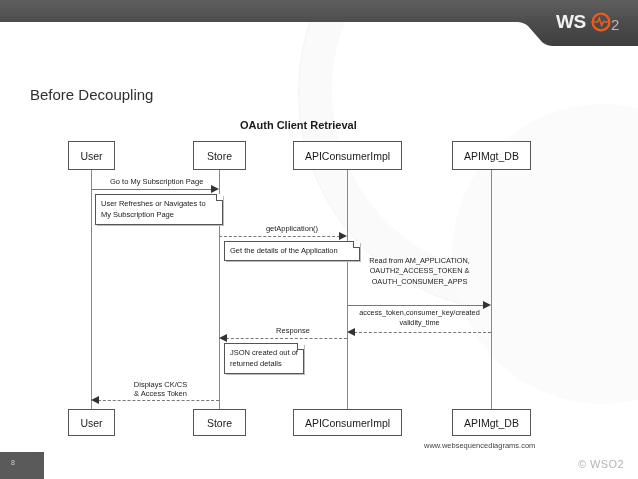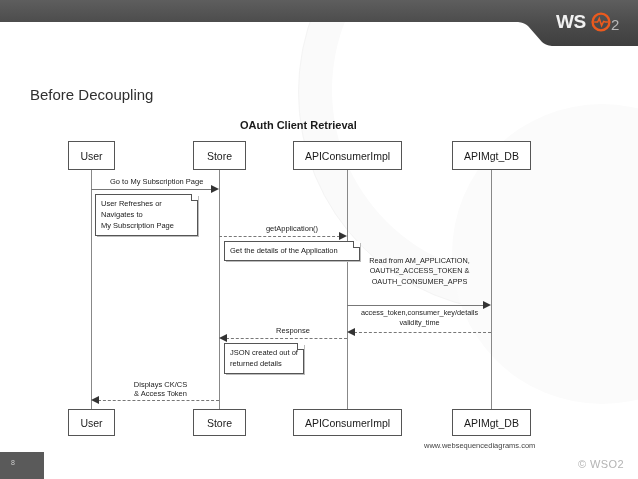--- a/index.html
+++ b/index.html
@@ -253,21 +253,21 @@
 
     <div class="actor-box" style="left:68px;  top:409px; width:47px;  height:27px;">User</div>
     <div class="actor-box" style="left:193px; top:409px; width:53px;  height:27px;">Store</div>
     <div class="actor-box" style="left:293px; top:409px; width:109px; height:27px;">APIConsumerImpl</div>
     <div class="actor-box" style="left:452px; top:409px; width:79px;  height:27px;">APIMgt_DB</div>
 
     <div class="msg-label" style="left:110px; top:177px; width:92px;">Go to My Subscription Page</div>
     <div class="arrow-line" style="left:91px; top:189px; width:121px;"></div>
     <div class="arrow-head right" style="left:211px; top:184.5px;"></div>
 
-    <div class="note" style="left:95px; top:194px; width:103px;">
+    <div class="note" style="left:95px; top:194px; width:128px;">
       <div class="fold"></div>
       <div>User Refreshes or Navigates to</div>
       <div>My Subscription Page</div>
     </div>
 
     <div class="msg-label" style="left:232px; top:224px; width:120px;">getApplication()</div>
     <div class="arrow-line dashed" style="left:219px; top:236px; width:121px;"></div>
     <div class="arrow-head right" style="left:339px; top:231.5px;"></div>
 
     <div class="note" style="left:224px; top:241px; width:136px;">
@@ -277,21 +277,21 @@
 
     <div class="db-query" style="left:348px; top:256px; width:143px;">
       <div>Read from AM_APPLICATION,</div>
       <div>OAUTH2_ACCESS_TOKEN &amp;</div>
       <div>OAUTH_CONSUMER_APPS</div>
     </div>
     <div class="arrow-line" style="left:347px; top:305px; width:137px;"></div>
     <div class="arrow-head right" style="left:483px; top:300.5px;"></div>
 
     <div class="db-query" style="left:348px; top:308px; width:143px;">
-      <div>access_token,consumer_key/details</div>
+      <div>access_token,consumer_key/created</div>
       <div>validity_time</div>
     </div>
     <div class="arrow-line dashed" style="left:354px; top:332px; width:137px;"></div>
     <div class="arrow-head left" style="left:347px; top:327.5px;"></div>
 
     <div class="msg-label" style="left:245px; top:326px; width:96px;">Response</div>
     <div class="arrow-line dashed" style="left:226px; top:338px; width:121px;"></div>
     <div class="arrow-head left" style="left:219px; top:333.5px;"></div>
 
     <div class="note" style="left:224px; top:343px; width:80px;">

